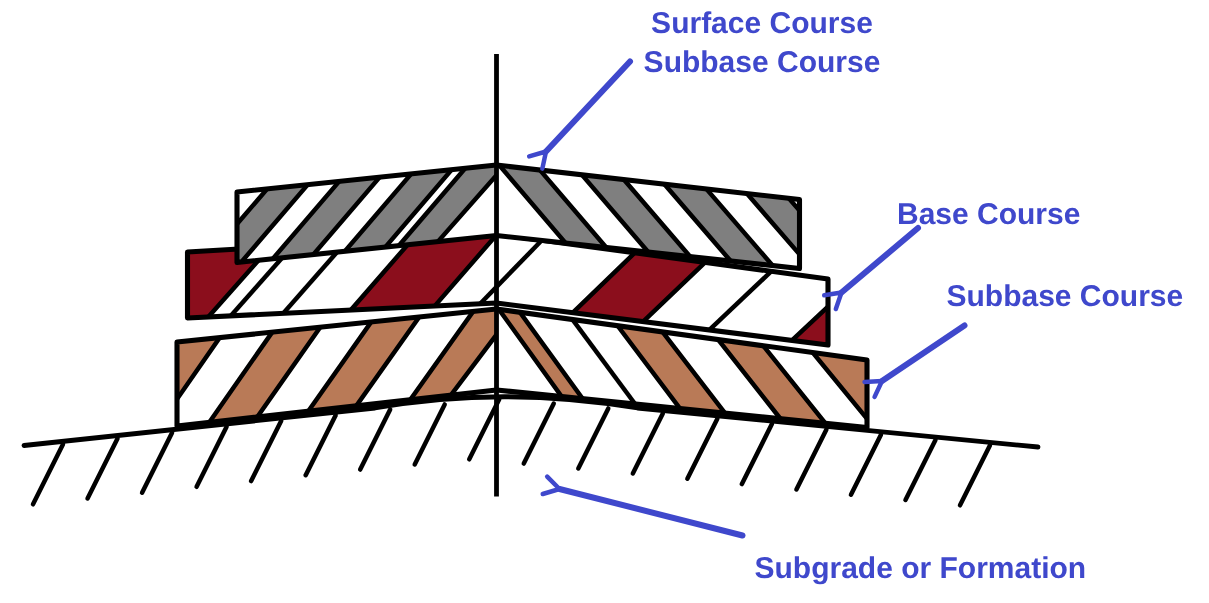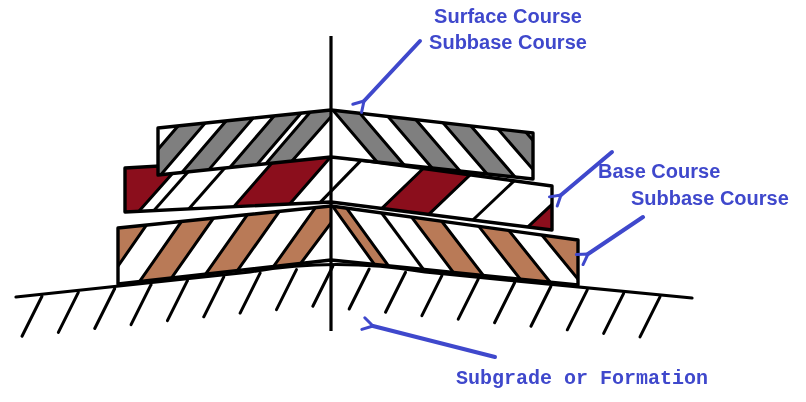--- a/index.html
+++ b/index.html
@@ -2,23 +2,23 @@
 <html><head>
 <meta charset="utf-8">
 <style>
   html,body{margin:0;padding:0;background:#fff;}
   #stage{position:relative;width:806px;height:402px;background:#ffffff;overflow:hidden;
          font-family:"Liberation Sans",sans-serif;}
   #scene{position:absolute;left:0;top:0;}
   .lbl{position:absolute;font-weight:bold;font-size:20px;line-height:26px;
        color:#3F48CC;white-space:nowrap;letter-spacing:0px;}
   #surface-label{left:408px;top:3px;width:200px;text-align:center;}
-  #base-label{left:598px;top:130px;margin-top:28px;}
+  #base-label{left:598px;top:130px;}
   #subbase-label{left:631px;top:185px;}
-  #subgrade-label{left:456px;top:366px;font-family:Liberation Mono, monospace;}
+  #subgrade-label{left:503px;top:366px;}
 </style>
 </head>
 <body>
 
 <div id="stage">
   <svg id="scene" width="806" height="402" viewBox="0 0 806 402">
       <defs>
         <marker id="ah" markerWidth="18" markerHeight="18" refX="3" refY="8" orient="auto" markerUnits="userSpaceOnUse">
           <path d="M13,2 L3,8 L13,14" stroke="#3F48CC" stroke-width="3" fill="none" stroke-linecap="round" stroke-linejoin="round"></path>
         </marker>

